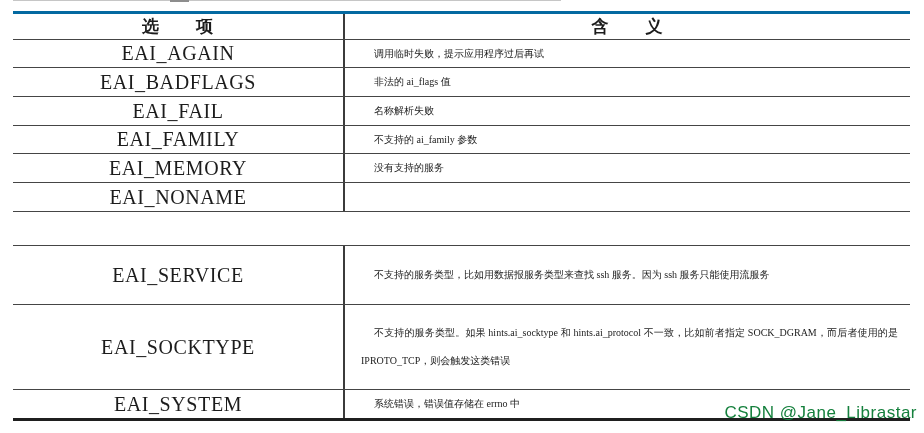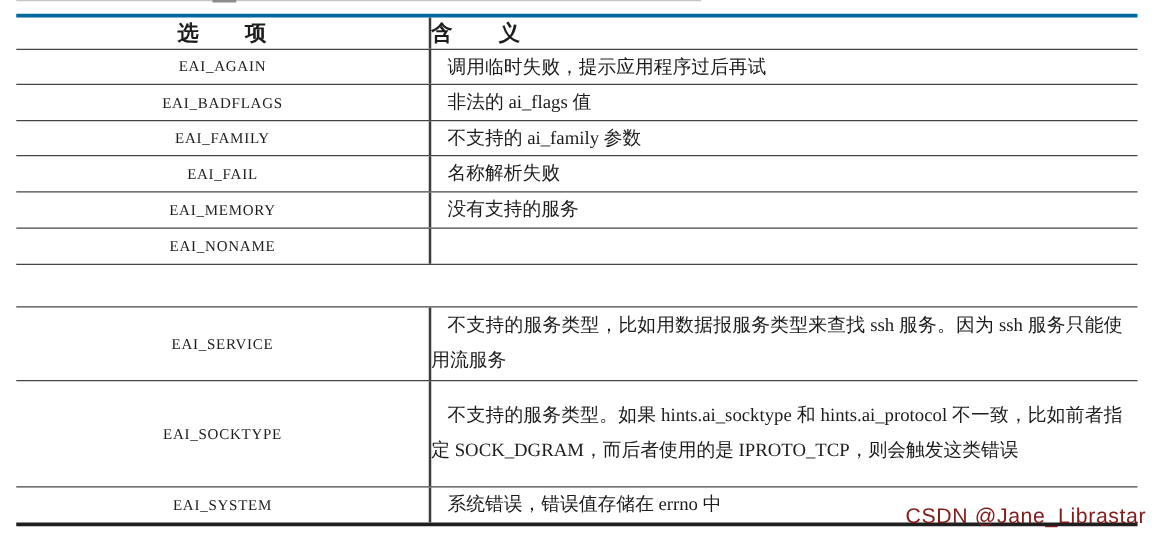--- a/index.html
+++ b/index.html
@@ -24,40 +24,40 @@
     border-bottom: 3px solid #1f1f1f;
     box-sizing: border-box;
   }
   .row { display: flex; border-bottom: 1px solid #454545; }
   .row:last-child { border-bottom: none; }
 
   .c1 {
     width: 332px; box-sizing: border-box;
     border-right: 2px solid #3b3b3b;
     display: flex; align-items: center; justify-content: center;
-    font-size: 12px; letter-spacing: 0.6px;
+    font-size: 20px; letter-spacing: 0.6px;
   }
   .c2 { flex: 1; display: flex; align-items: center; min-width: 0; }
   .mean {
     width: 100%;
-    padding: 0 12px 0 0;
+    padding: 0 12px 0 16px;
     text-indent: 13px;
-    font-size: 15px;
+    font-size: 10px;
     line-height: 28px;
     text-align: justify;
   }
   .hdr { font-weight: bold; font-size: 17px; letter-spacing: 1px; }
-  .hdr-mean { justify-content: flex-start; font-family: Liberation Serif, serif; }
+  .hdr-mean { justify-content: center; font-family: Liberation Serif, serif; }
   .hdr-mean .mean { width: auto; padding: 0; text-indent: 0; font-weight: bold; font-size: 17px; line-height: normal; letter-spacing: 1px; }
 
   .watermark {
     position: absolute; right: 7px; top: 403px;
     font-family: "Liberation Sans", "DejaVu Sans", sans-serif;
     font-size: 17px;
-    color: #7f1d1d;
+    color: #15803d;
     letter-spacing: 0.5px;
     z-index: 5;
     white-space: nowrap;
   }
 </style>
 </head>
 <body>
 
 <div class="page">
 
@@ -80,31 +80,31 @@
         </div>
     </div>
 
     <div class="row" style="height:28px">
       <div class="c1">EAI_BADFLAGS</div>
       <div class="c2">
           <div class="mean">非法的 ai_flags 值</div>
         </div>
     </div>
 
+    <div class="row" style="height:28px">
+      <div class="c1">EAI_FAIL</div>
+      <div class="c2">
+          <div class="mean">名称解析失败</div>
+        </div>
+    </div>
+
     <div class="row" style="height:27px">
       <div class="c1">EAI_FAMILY</div>
       <div class="c2">
           <div class="mean">不支持的 ai_family 参数</div>
-        </div>
-    </div>
-
-    <div class="row" style="height:28px">
-      <div class="c1">EAI_FAIL</div>
-      <div class="c2">
-          <div class="mean">名称解析失败</div>
         </div>
     </div>
 
     <div class="row" style="height:28px">
       <div class="c1">EAI_MEMORY</div>
       <div class="c2">
           <div class="mean">没有支持的服务</div>
         </div>
     </div>
 

